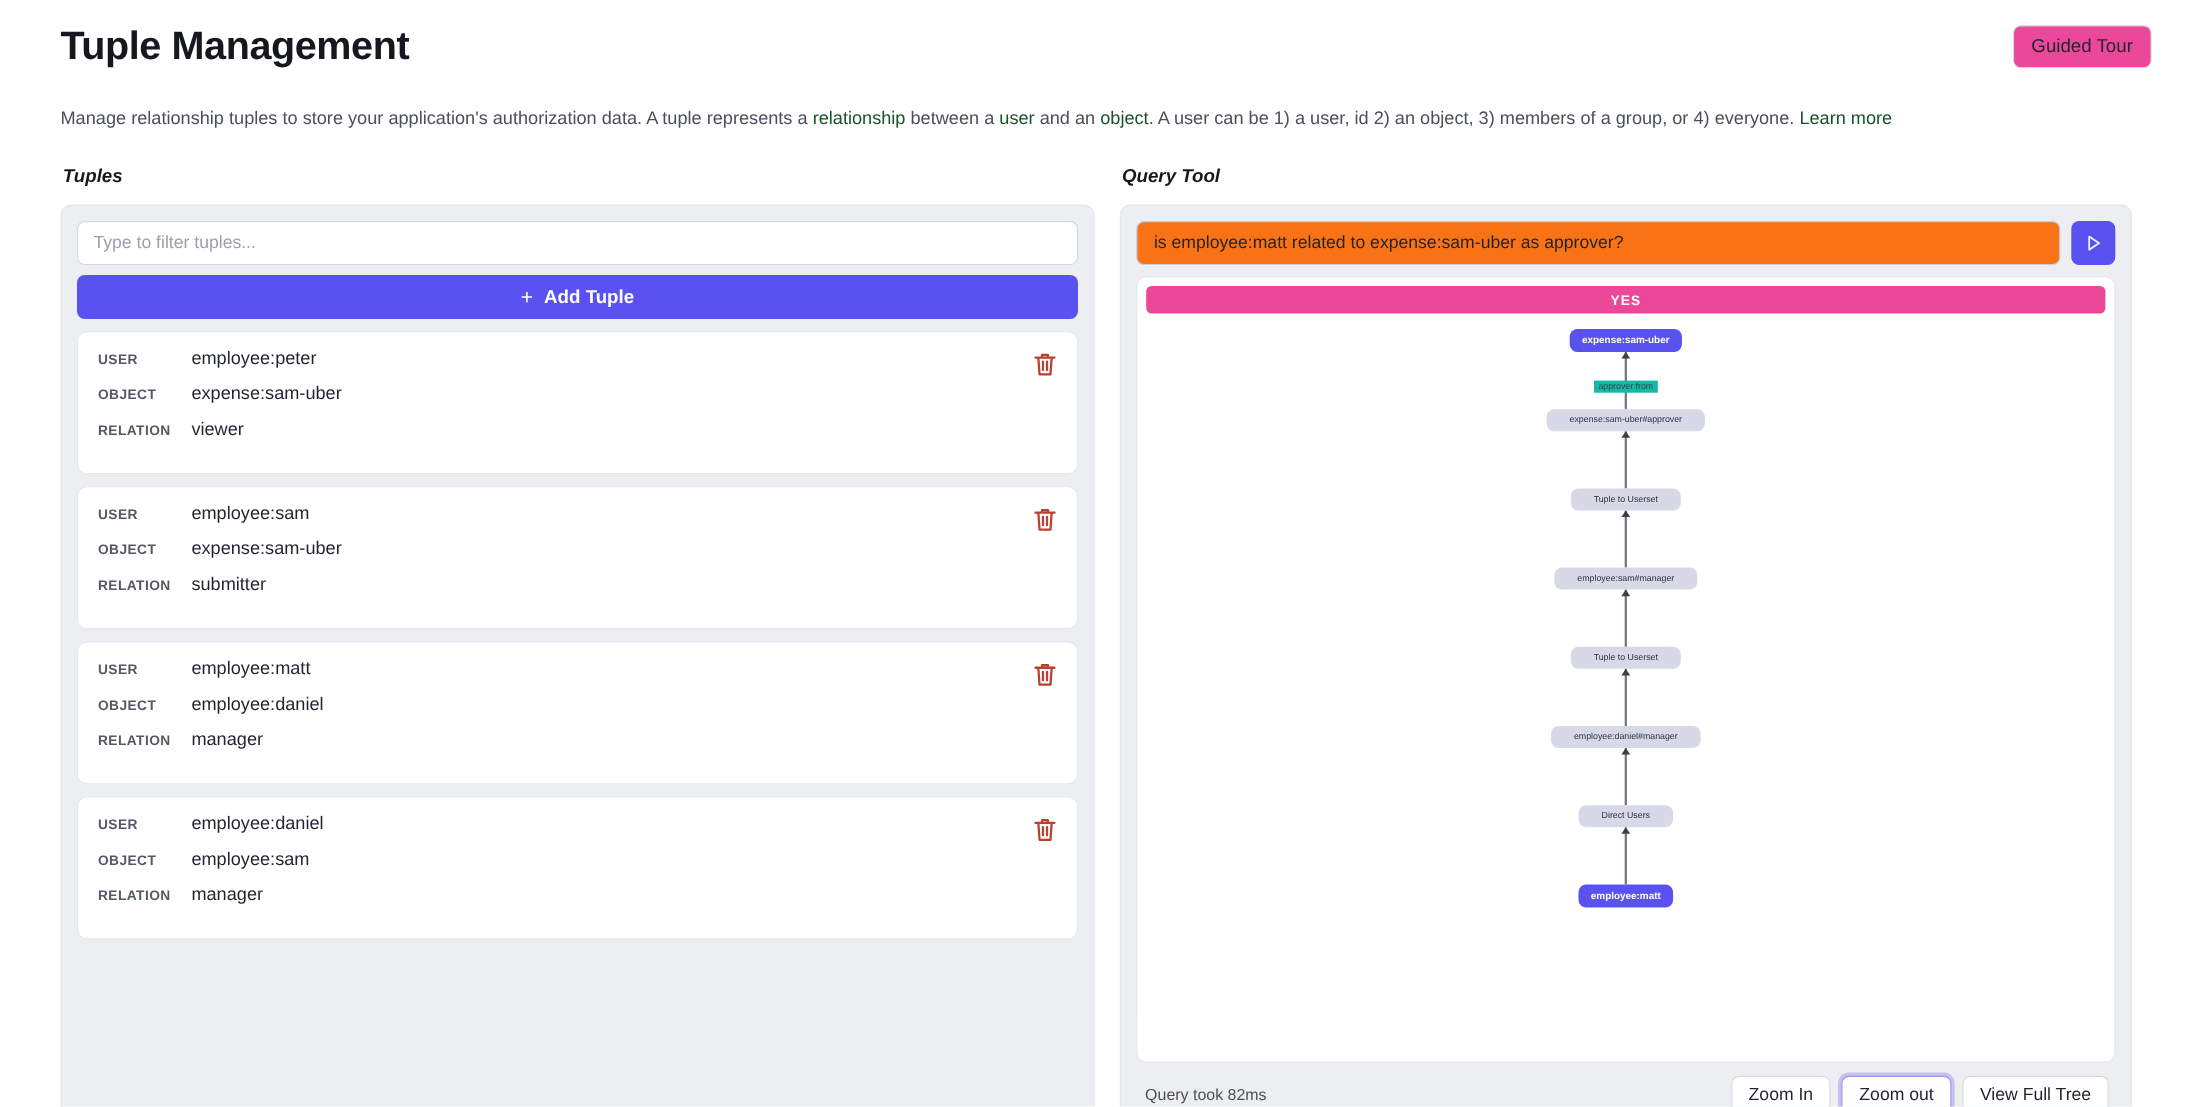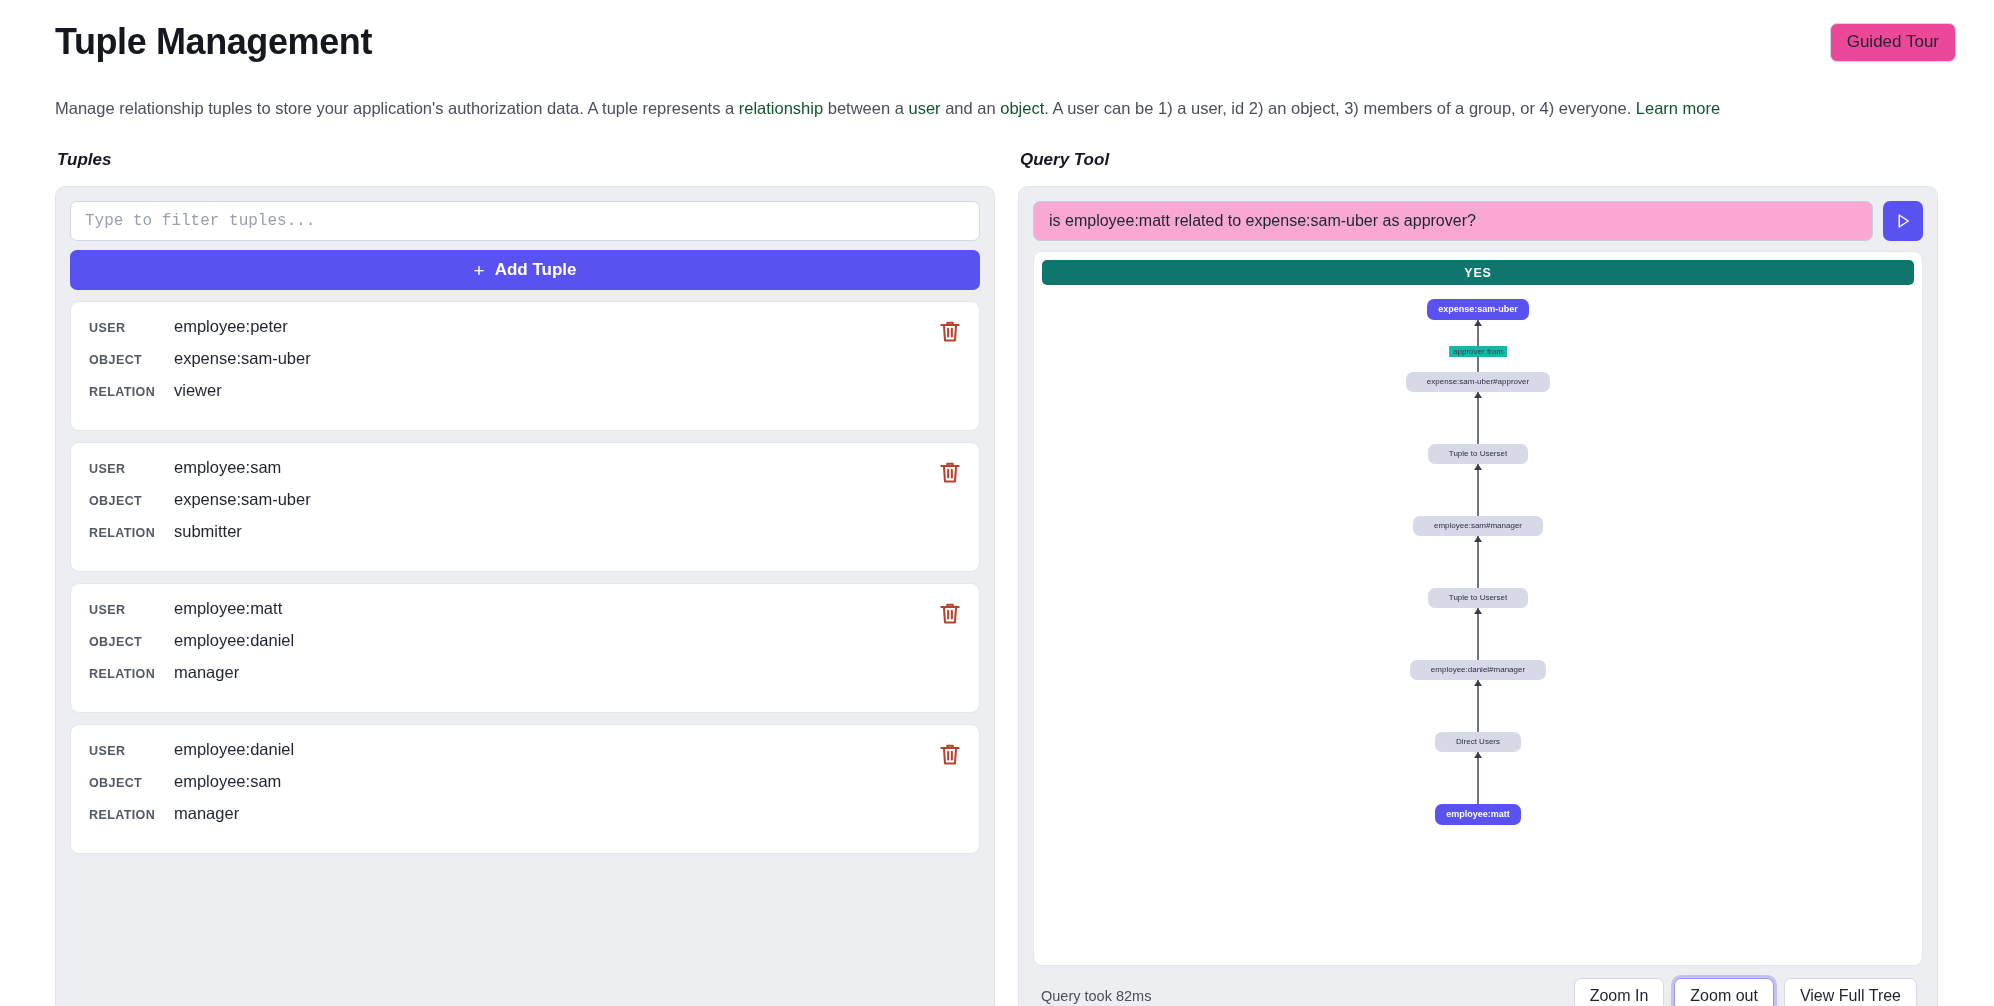--- a/index.html
+++ b/index.html
@@ -47,21 +47,21 @@
   }
 
   
   .tuples-panel {
     background: #eceef1; border: 1px solid #e2e5ea; border-radius: 10px;
     padding: 14px; height: 845px;
   }
   .filter-input {
     width: 100%; height: 40px; border: 1px solid #d5d8de; border-radius: 7px;
     background: #ffffff; padding: 0 14px; font-size: 16px; color: #1f2430;
-    font-family: Liberation Mono, monospace; outline: none;
+    font-family: Liberation Sans, sans-serif; outline: none;
   }
   .filter-input::placeholder { color: #9aa0ab; }
   .add-tuple-btn {
     width: 100%; height: 40px; margin-top: 9px;
     background: #5a52f0; border: none; border-radius: 7px;
     color: #ffffff; font-size: 17px; font-weight: 600; cursor: pointer;
     display: flex; align-items: center; justify-content: center; gap: 10px;
     font-family: "Liberation Sans", sans-serif;
   }
   .plus-glyph { font-size: 19px; font-weight: 400; line-height: 1; }
@@ -86,38 +86,38 @@
   .trash-btn svg { display: block; width: 26px; height: 26px; }
 
   
   .query-panel {
     background: #eceef1; border: 1px solid #e2e5ea; border-radius: 10px;
     padding: 14px; height: 845px; display: flex; flex-direction: column;
   }
   .query-bar { display: flex; gap: 10px; }
   .query-input {
     flex: 1; height: 40px; border: 1px solid #c6cbe0; border-radius: 7px;
-    background: #f9a8d4; padding: 0 15px; font-size: 16px; color: #1f2430;
+    background: #f97316; padding: 0 15px; font-size: 16px; color: #1f2430;
     font-family: "Liberation Sans", sans-serif; outline: none;
   }
   .run-btn {
     width: 40px; height: 40px; flex: 0 0 40px;
     background: #5a52f0; border: none; border-radius: 7px;
     cursor: pointer; display: flex; align-items: center; justify-content: center;
   }
   .run-btn svg { width: 18px; height: 18px; }
 
   .result-card {
     margin-top: 10px; background: #ffffff; border: 1px solid #e4e7eb;
     border-radius: 9px; flex: 1; display: flex; flex-direction: column;
     overflow: hidden;
   }
   .verdict {
     margin: 8px 8px 0 8px; height: 25px; border-radius: 5px;
-    background: #0f766e; color: #ffffff;
+    background: #ec4899; color: #ffffff;
     font-size: 12.5px; font-weight: 700; letter-spacing: 0.9px;
     display: flex; align-items: center; justify-content: center;
   }
   .tree-area { position: relative; flex: 1; }
 
   
   .tree {
     position: absolute; left: 0; right: 0; top: 14px; bottom: 8px;
     display: flex; flex-direction: column; align-items: center;
   }

